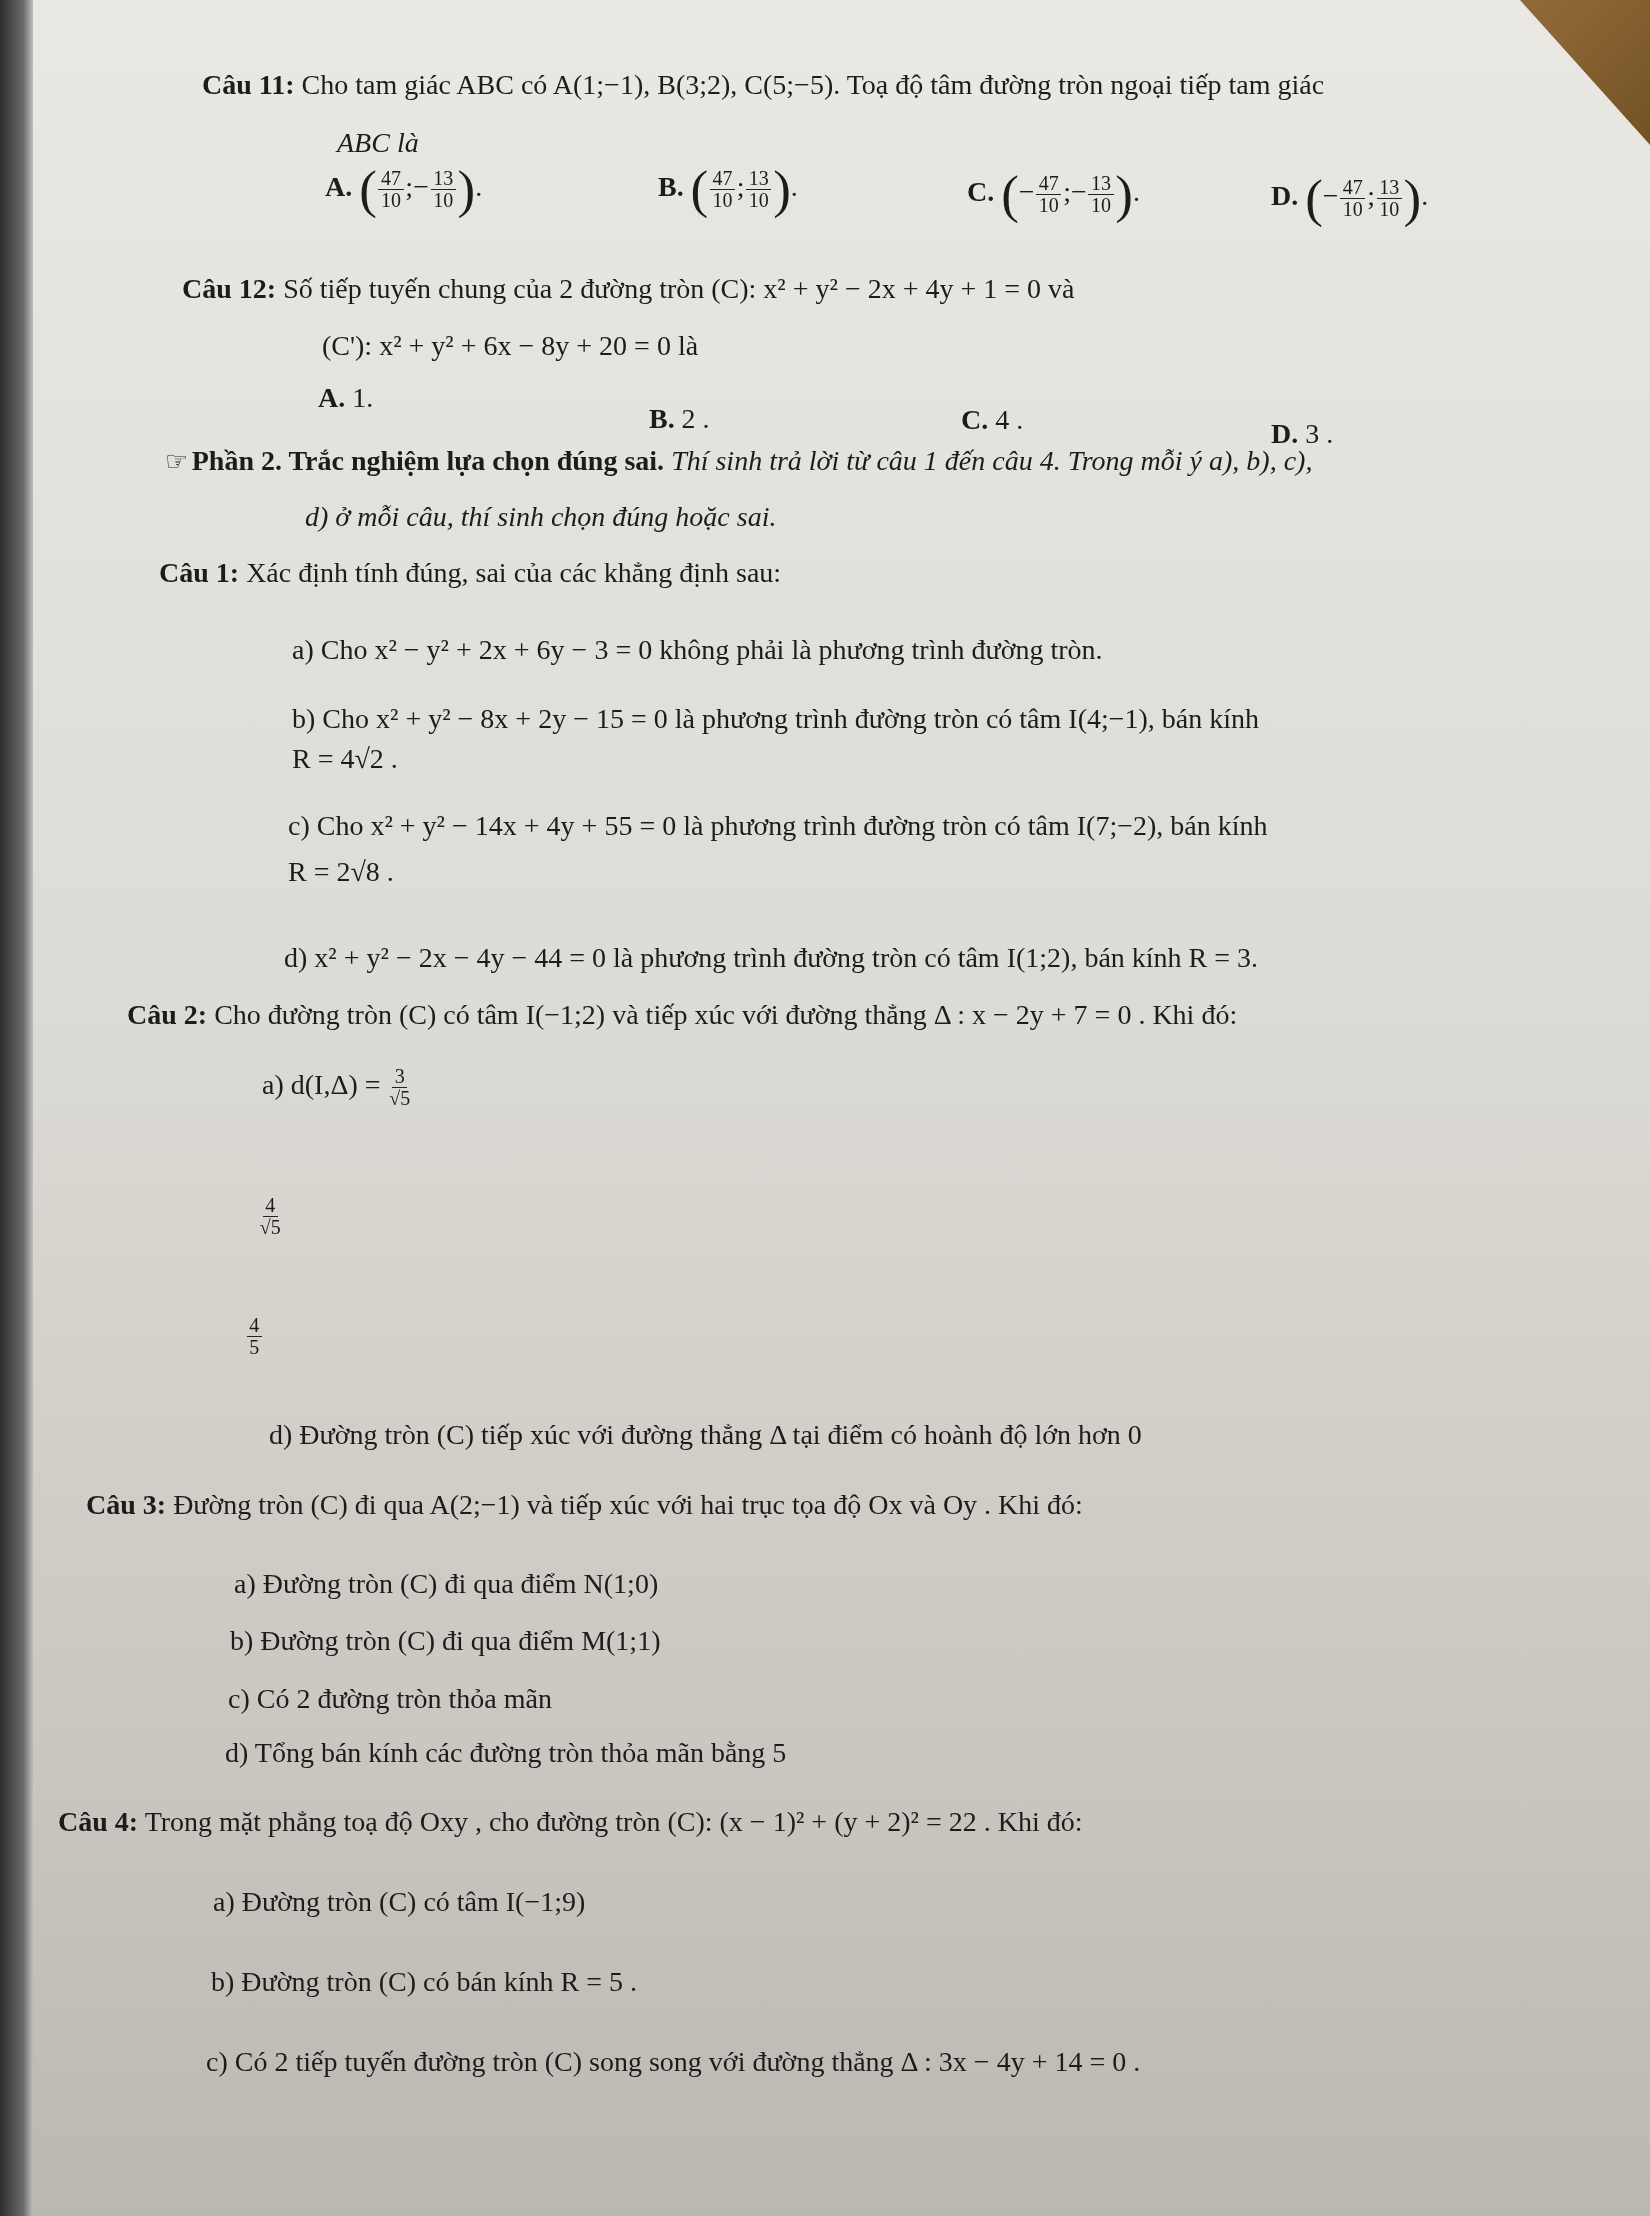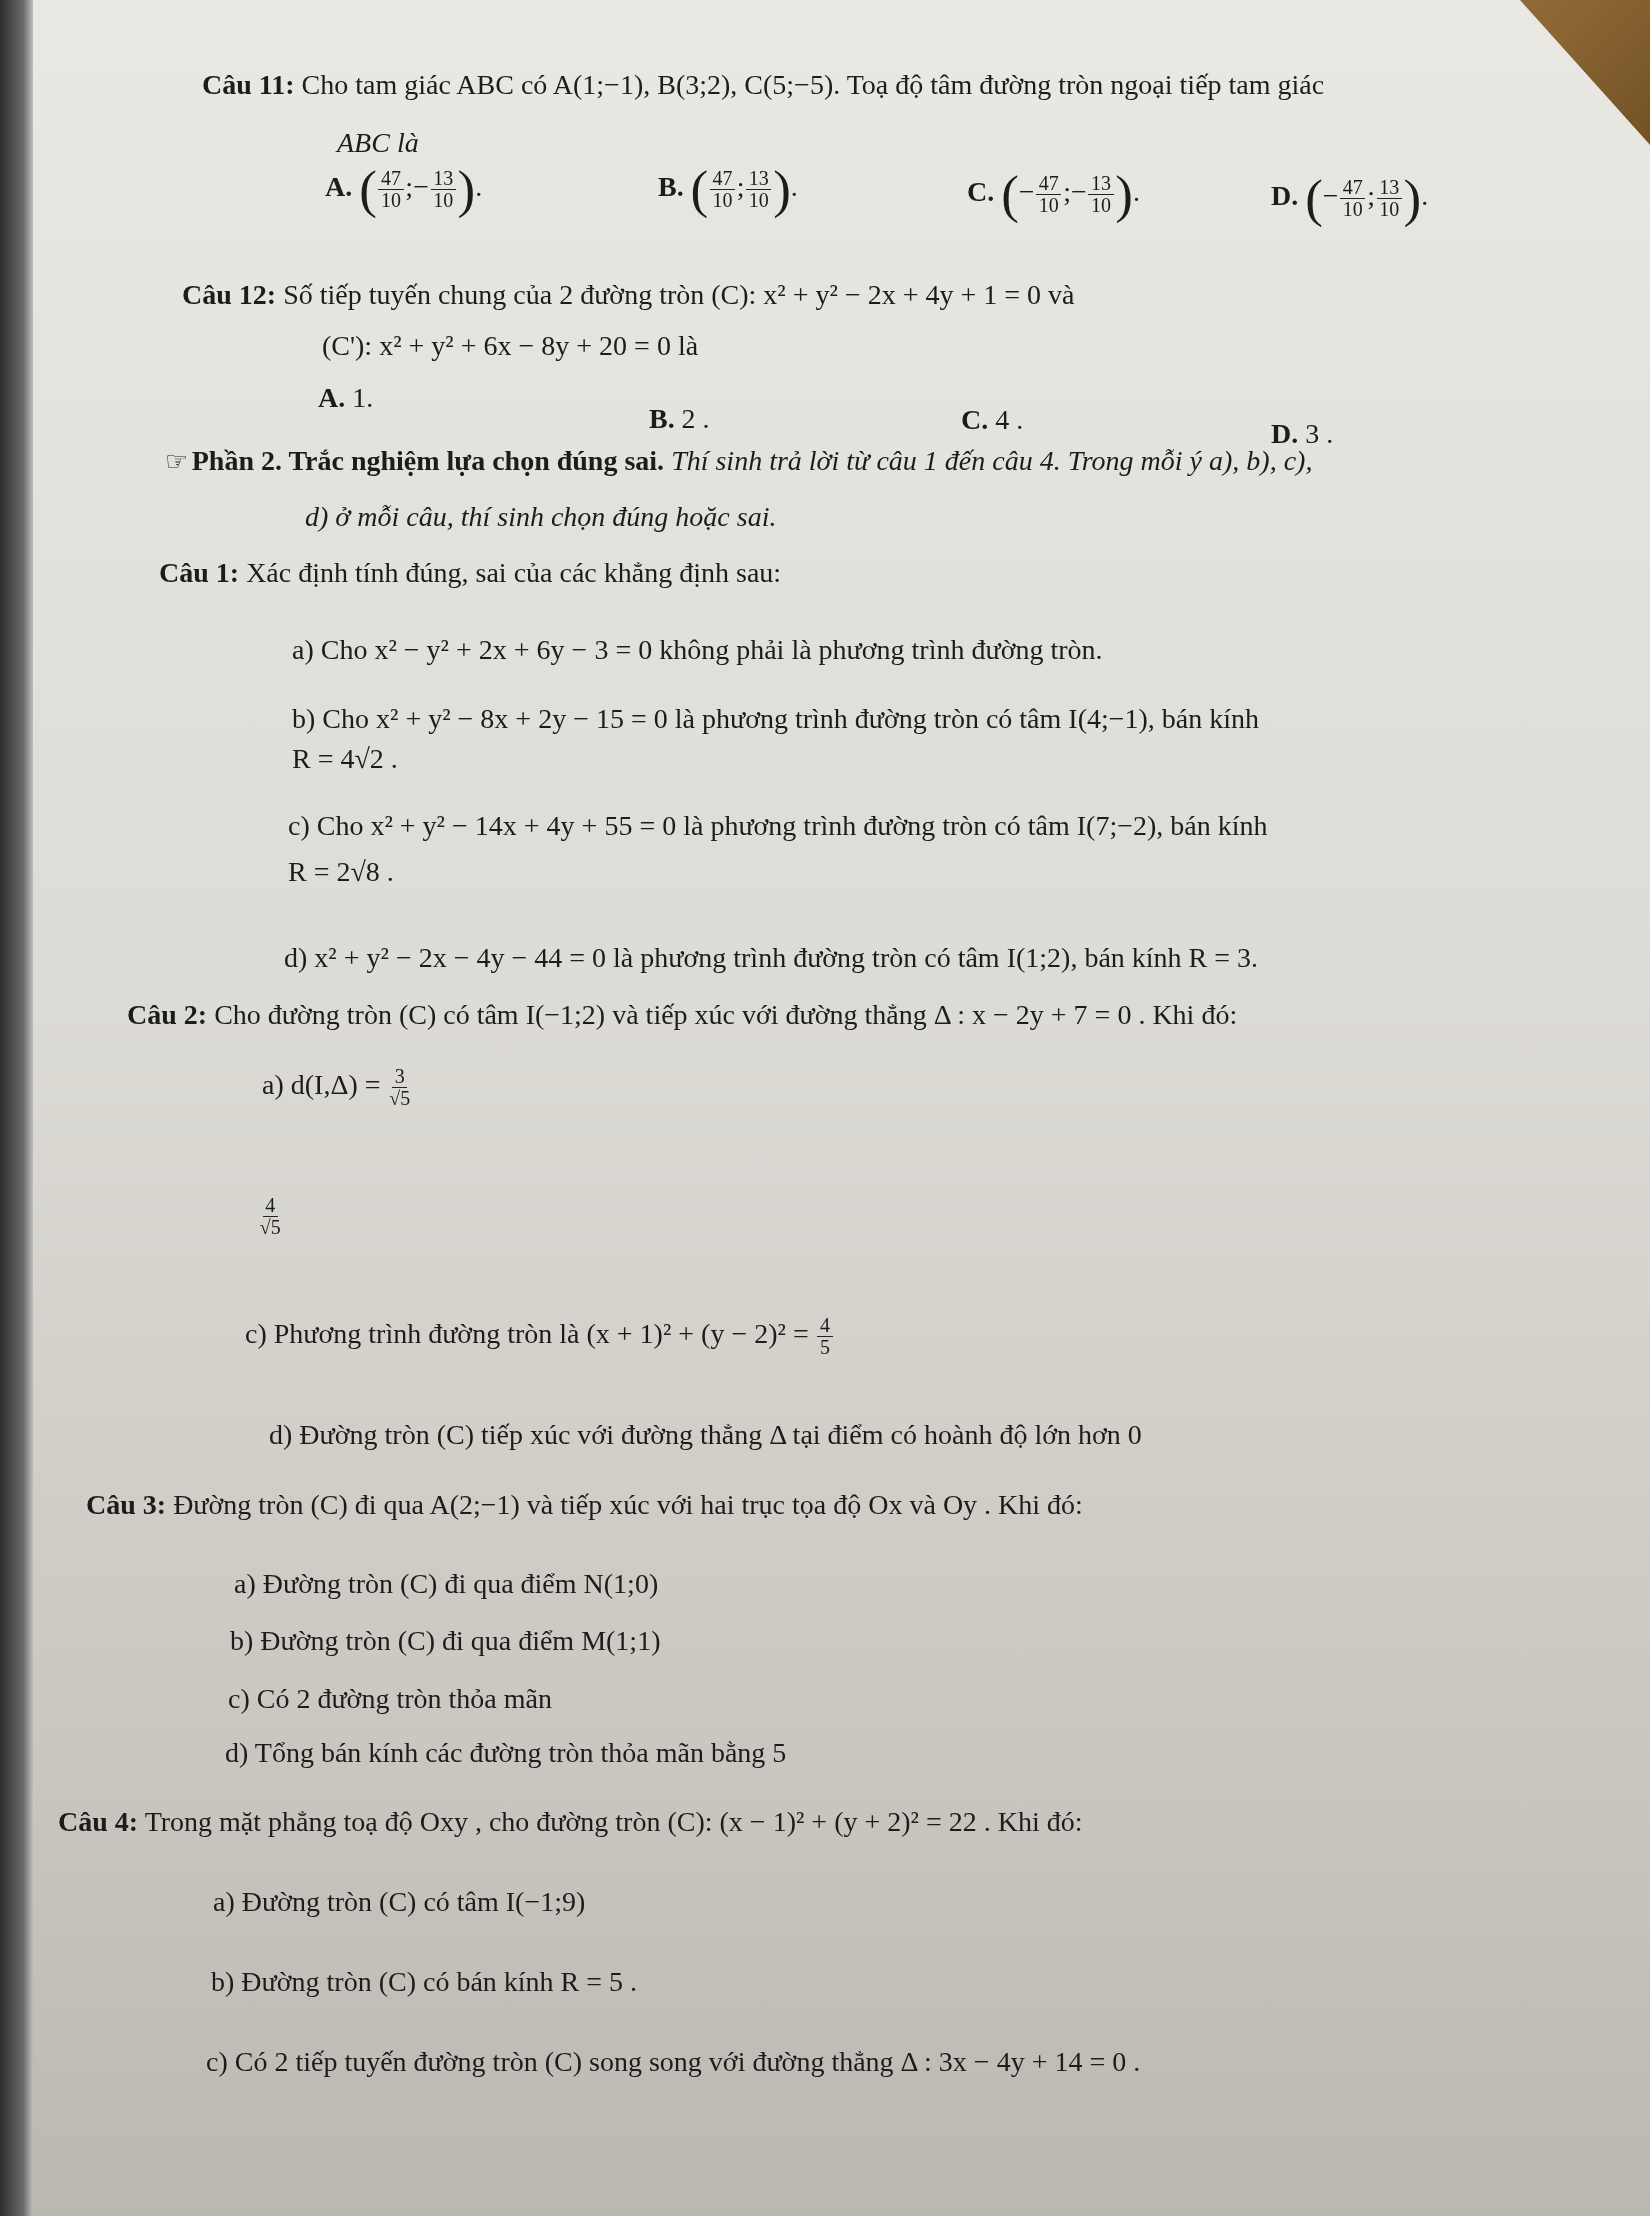--- a/index.html
+++ b/index.html
@@ -74,21 +74,21 @@
 <div class="line" style="left:1271px; top:172px;">
   <span class="opt-label">D.</span><span class="paren">(</span><span>−</span><span class="frac">
       <span class="num">47</span>
       <span>10</span>
     </span><span>;</span><span></span><span class="frac">
       <span class="num">13</span>
       <span>10</span>
     </span><span class="paren">)</span>.
 </div>
 
-<div class="line" style="left:182px; top:277px;">
+<div class="line" style="left:182px; top:271px;">
   <span class="b">Câu 12:</span>
   <span>Số tiếp tuyến chung của 2 đường tròn (C): x² + y² − 2x + 4y + 1 = 0 và</span>
 </div>
 <div class="line" style="left:322px; top:328px;">(C'): x² + y² + 6x − 8y + 20 = 0 là</div>
 <div class="line" style="left:318px; top:380px;"><span class="opt-label">A.</span><span>1.</span></div>
 <div class="line" style="left:649px; top:389px;margin-top:12px;"><span class="opt-label">B.</span><span>2 .</span></div>
 <div class="line" style="left:961px; top:402px;"><span class="opt-label">C.</span><span>4 .</span></div>
 <div class="line" style="left:1271px; top:416px;"><span class="opt-label">D.</span><span>3 .</span></div>
 
 <div class="line" style="left:165px; top:443px;">
@@ -119,21 +119,20 @@
       <span>√5</span>
     </span>
 </div>
 <div class="line" style="left:258px; top:1195px;">
   <span class="frac">
       <span class="num">4</span>
       <span>√5</span>
     </span>
 </div>
 <div class="line" style="left:245px; top:1315px;">
-  <span>c) Phương trình đường tròn là (x + 1)² + (y − 2)² =</span>
   <span class="frac">
       <span class="num">4</span>
       <span>5</span>
     </span>
 </div>
 <div class="line" style="left:242px; top:1417px;margin-left:27px;">d) Đường tròn (C) tiếp xúc với đường thẳng Δ tại điểm có hoành độ lớn hơn 0</div>
 
 <div class="line" style="left:86px; top:1487px;">
   <span class="b">Câu 3:</span>
   <span>Đường tròn (C) đi qua A(2;−1) và tiếp xúc với hai trục tọa độ Ox và Oy . Khi đó:</span>

